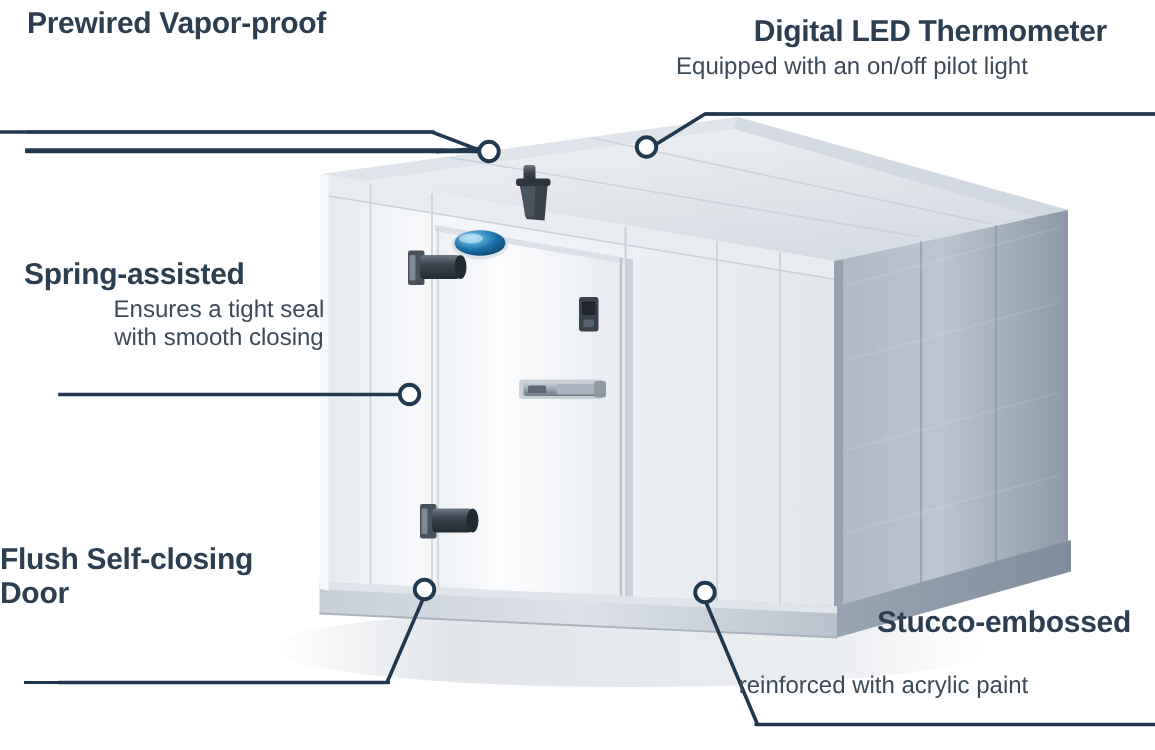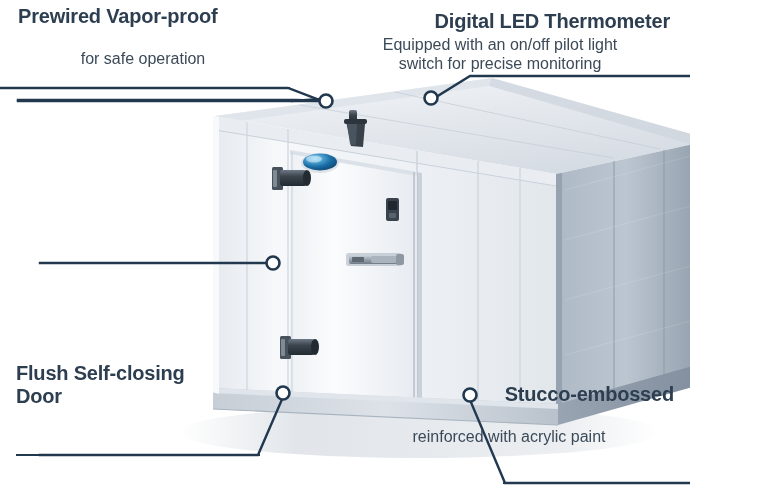--- a/index.html
+++ b/index.html
@@ -5,21 +5,21 @@
   html, body {
     margin: 0;
     padding: 0;
     background: #ffffff;
   }
   body {
     font-family: "Liberation Sans", sans-serif;
   }
   #stage {
     position: relative;
-    width: 690px;
+    width: 770px;
     height: 500px;
     background: #ffffff;
     overflow: hidden;
   }
 
   
   .callout {
     position: absolute;
     color: #2d3e50;
   }
@@ -240,51 +240,53 @@
       <circle cx="470" cy="395" r="6.5" fill="#ffffff" stroke="#22384f" stroke-width="2.6"></circle>
     </g>
   </svg>
 
   <div class="callout" style="left:18px; top:5px; width:250px;">
     <div class="title">
       <span>Prewired Vapor-proof</span><br>
     </div>
     <div class="desc">
       <br>
-      <span>for safe operation</span>
     </div>
   </div>
   <div class="rule" style="left:18px; top:87px; width:272px;"></div>
 
-  <div class="callout right-align" style="right:20px; top:10px; width:340px;">
+  <div class="callout right-align" style="right:32px; top:10px; width:340px;">
     <div class="title">
       <span>Digital LED Thermometer</span>
     </div>
     <div class="desc">
       <span>Equipped with an on/off pilot light</span><br>
-      <span>switch for precise monitoring</span>
     </div>
   </div>
   <div class="rule" style="left:470px; top:75px; width:300px;"></div>
 
   <div class="callout" style="left:16px; top:172px; width:260px;">
     <div class="title">
-      <br>
-    </div>
-  </div>
-
-  <div class="callout" style="left:16px; top:362px; width:270px;">
+      <span>Spring-assisted</span><br>
+    </div>
+    <div class="desc">
+      <span>Ensures a tight seal</span><br>
+      <span>with smooth closing</span>
+    </div>
+  </div>
+
+  <div class="callout" style="left:0; top:362px; width:270px;">
     <div class="title">
       <span>Flush Self-closing</span><br>
       <span>Door</span>
     </div>
   </div>
   <div class="rule" style="left:16px; top:454px; width:244px;"></div>
 
-  <div class="callout right-align" style="right:16px; top:383px; width:330px;">
+  <div class="callout right-align" style="right:16px; top:404px; width:330px;">
     <div class="title">
       <span>Stucco-embossed</span><br>
     </div>
     <div class="desc">
       <br>
       <span>reinforced with acrylic paint</span>
     </div>
   </div>
   <div class="rule" style="left:503px; top:482px; width:267px;"></div>
 

